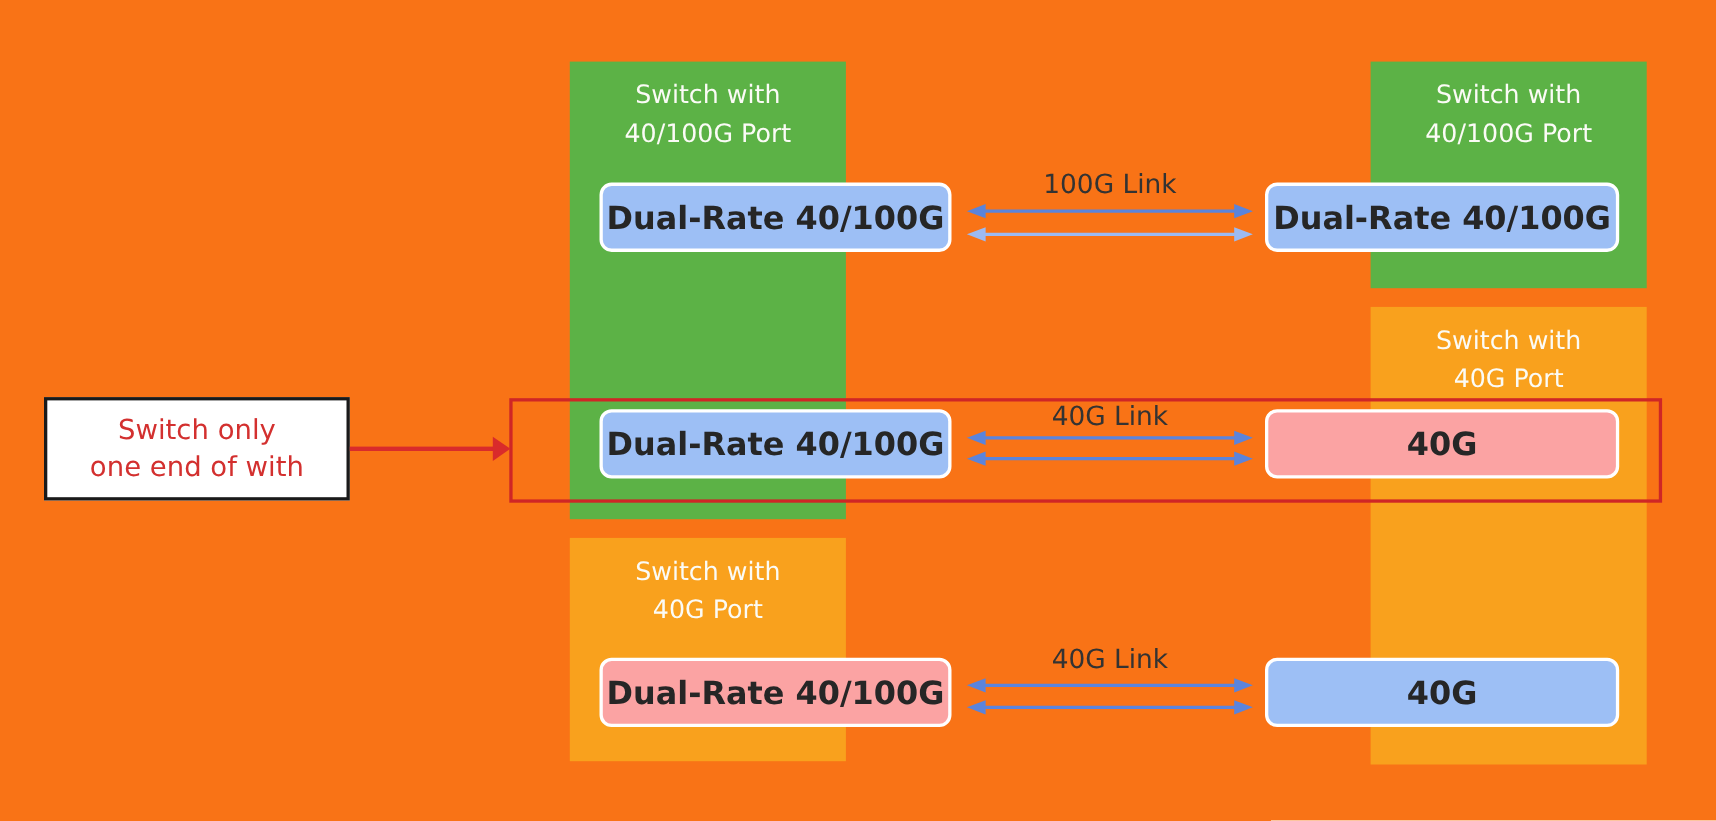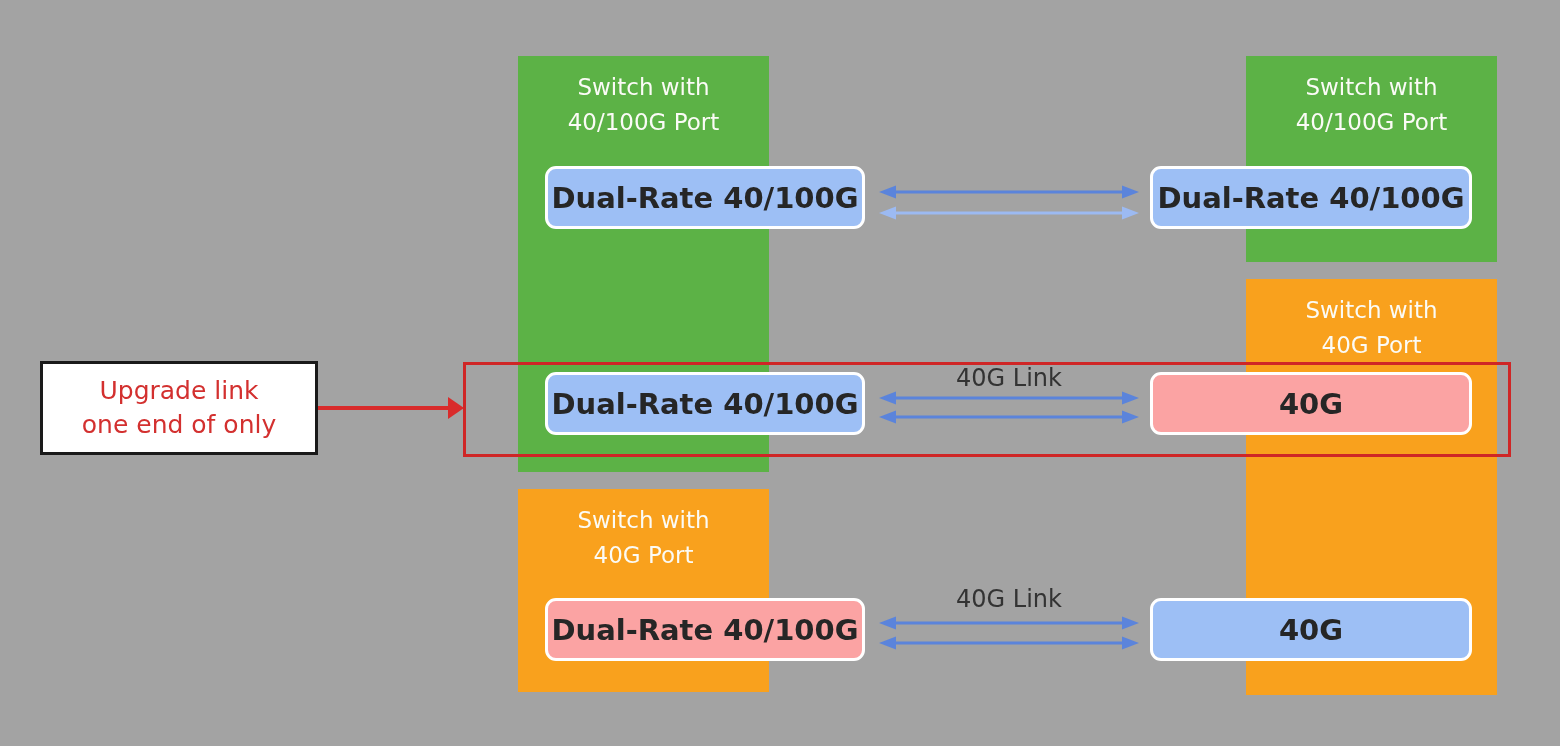--- a/index.html
+++ b/index.html
@@ -1,17 +1,17 @@
 <!DOCTYPE html>
 <html><head>
 <meta charset="utf-8">
 <style>
   html,body{margin:0;padding:0;background:#ffffff;}
   .canvas{
-    position:relative;width:1560px;height:746px;background:#a3a3a3;overflow:hidden;
+    position:relative;width:1560px;height:746px;background:#f97316;overflow:hidden;
     font-family:"DejaVu Sans","Liberation Sans",sans-serif;
   }
   .switch{position:absolute;}
   .switch.green{background:#5cb246;}
   .switch.orange{background:#f9a11d;}
   .switch-title{
     position:absolute;top:14px;left:0;right:0;
     text-align:center;color:#fbfbf6;font-size:23px;line-height:35px;font-weight:400;
   }
   .port{
@@ -83,20 +83,21 @@
   <div class="port blue" style="left:1150px;top:166px;width:322px;">Dual-Rate 40/100G</div>
 
   <div class="port blue" style="left:545px;top:372px;width:320px;">Dual-Rate 40/100G</div>
 
   <div class="port pink" style="left:1150px;top:372px;width:322px;">40G</div>
 
   <div class="port pink" style="left:545px;top:598px;width:320px;">Dual-Rate 40/100G</div>
 
   <div class="port blue" style="left:1150px;top:598px;width:322px;">40G</div>
 
+  <div class="link-label" style="left:878px;top:153px;">100G Link</div>
   <svg class="link-arrows" style="left:878px;top:184px;" viewBox="0 0 262 42">
     <g stroke="#5b84db" fill="#5b84db">
       <line x1="16" y1="8" x2="246" y2="8" stroke-width="3"></line>
       <polygon points="1,8 18,1.5 18,14.5" stroke="none"></polygon>
       <polygon points="261,8 244,1.5 244,14.5" stroke="none"></polygon>
     </g>
     <g stroke="#9cbaf2" fill="#9cbaf2">
       <line x1="16" y1="29" x2="246" y2="29" stroke-width="3"></line>
       <polygon points="1,29 18,22.5 18,35.5" stroke="none"></polygon>
       <polygon points="261,29 244,22.5 244,35.5" stroke="none"></polygon>
@@ -127,19 +128,19 @@
     <g stroke="#5b84db" fill="#5b84db">
       <line x1="16" y1="28" x2="246" y2="28" stroke-width="3"></line>
       <polygon points="1,28 18,21.5 18,34.5" stroke="none"></polygon>
       <polygon points="261,28 244,21.5 244,34.5" stroke="none"></polygon>
     </g>
   </svg>
 
   <div class="red-rect"></div>
 
   <div class="note-box">
-    <div>Upgrade link</div>
-    <div>one end of only</div>
+    <div>Switch only</div>
+    <div>one end of with</div>
   </div>
   <div class="note-arrow-line"></div>
   <div class="note-arrow-head"></div>
 
 </div>
 
 </body></html>

